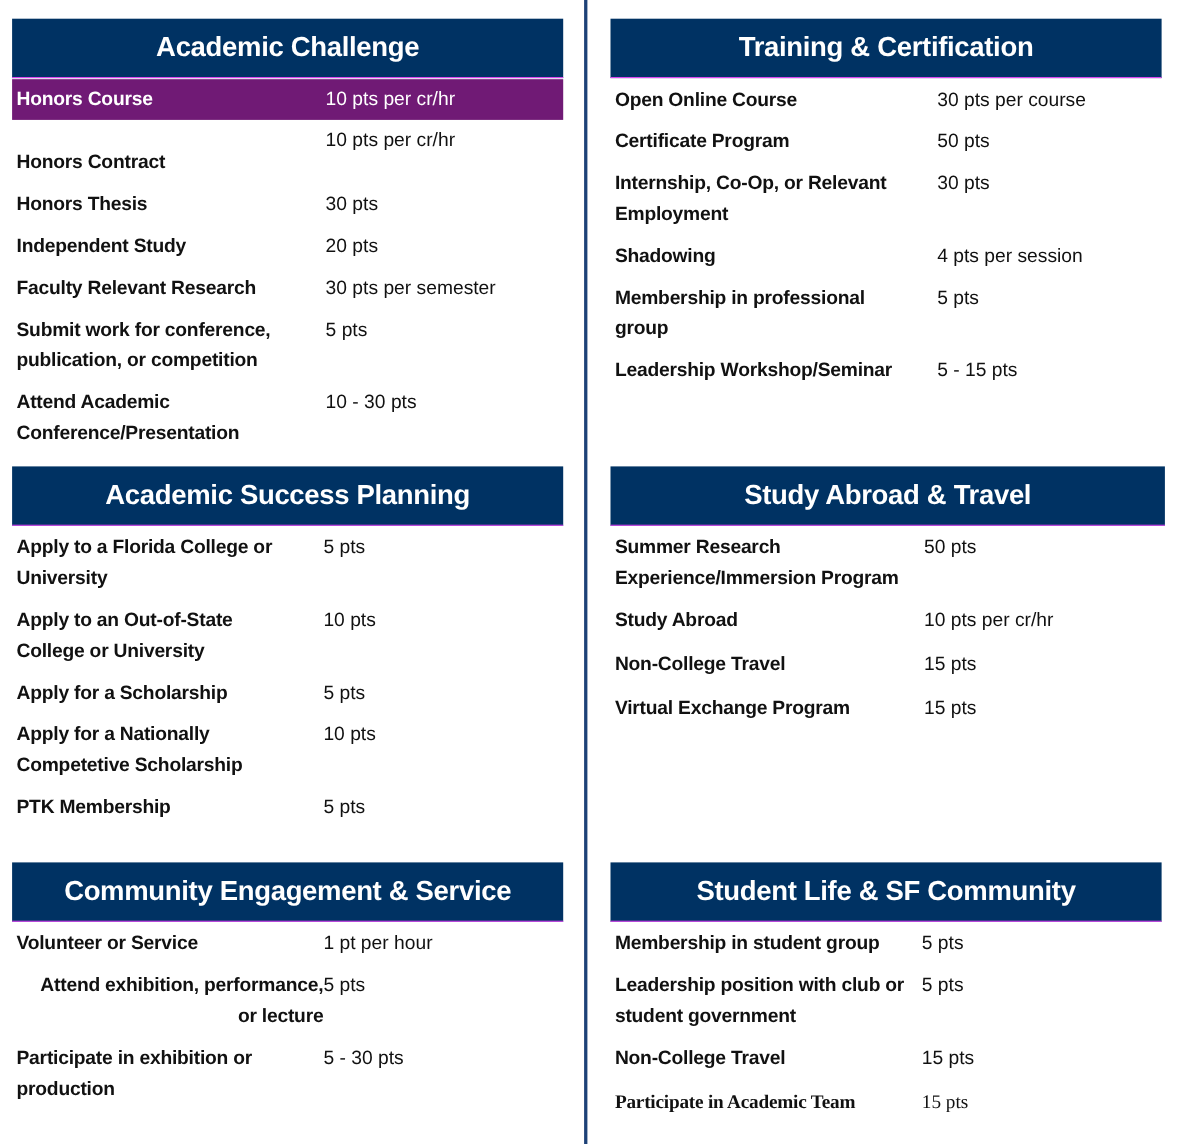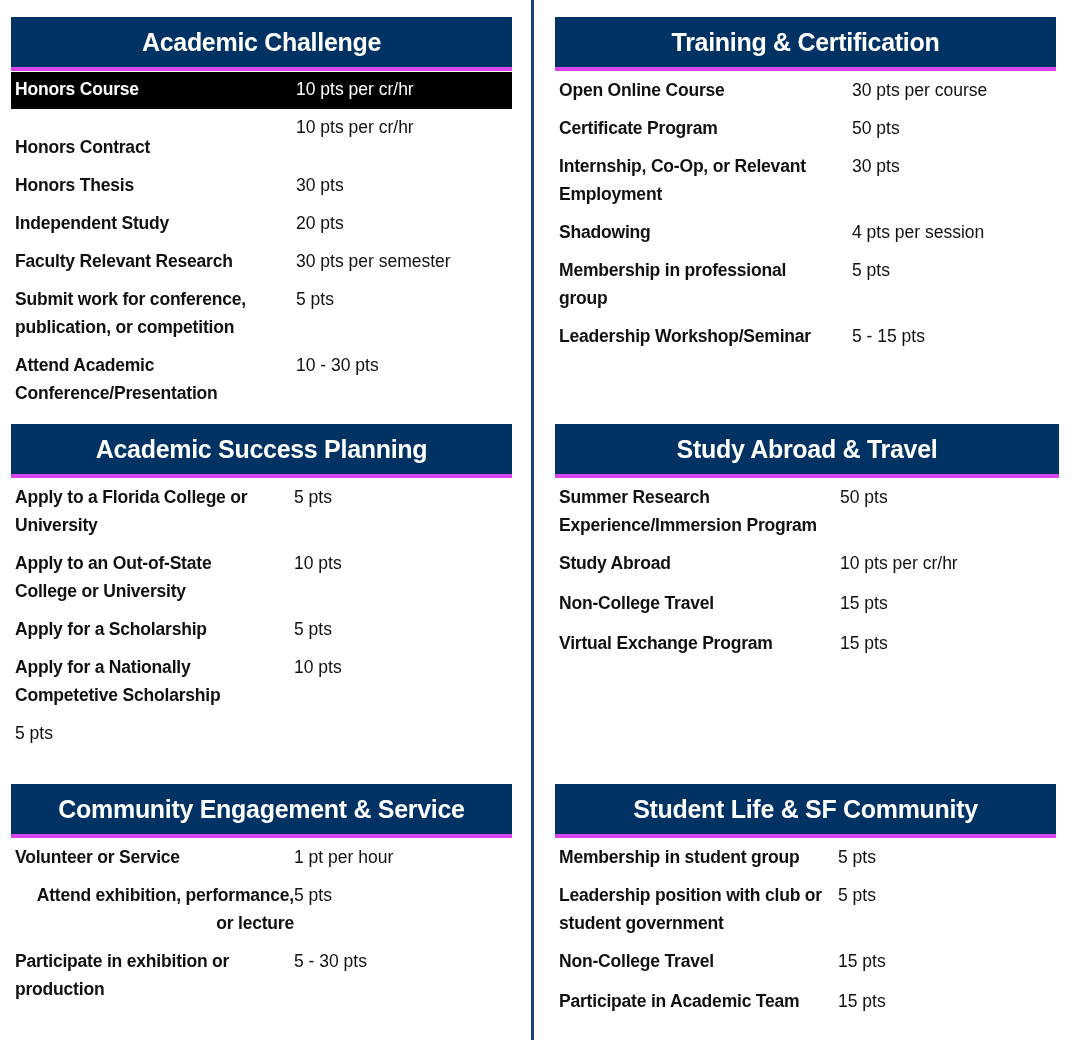--- a/index.html
+++ b/index.html
@@ -9,31 +9,31 @@
     }
     .divider {
       position: absolute; left: 531px; top: 0; width: 3px; height: 1040px;
       background: #1d4177;
     }
     .section { position: absolute; }
     .section-header {
       height: 54px; background: #003263; color: #ffffff;
       display: flex; align-items: center; justify-content: center;
       font-weight: bold; font-size: 25px; letter-spacing: -0.3px;
-      border-bottom: 4px solid #d946ef;
+      border-bottom: 1px solid #d946ef;
       box-sizing: border-box;
     }
     .rows { padding-top: 1px; }
     .row {
       display: flex; align-items: flex-start;
       font-size: 17.5px; line-height: 28px;
       padding: 4px 0 6px 4px;
     }
     .row.highlight {
-      background: #000000; color: #ffffff;
+      background: #701a75; color: #ffffff;
       padding-top: 3px; padding-bottom: 6px;
     }
     .row .label {
       font-weight: bold; letter-spacing: -0.2px;
       flex: 0 0 auto;
     }
     .row .value { flex: 0 0 auto; font-weight: normal; }
   </style>
 </head>
 <body>
@@ -87,20 +87,21 @@
     </div>
     <div class="row">
       <span class="label" style="width:279px;">Apply for a Scholarship</span>
       <span class="value">5 pts</span>
     </div>
     <div class="row">
       <span class="label" style="width:225px; margin-right:54px;">Apply for a Nationally Competetive Scholarship</span>
       <span class="value">10 pts</span>
     </div>
     <div class="row">
+      <span class="label" style="width:279px;">PTK Membership</span>
       <span class="value">5 pts</span>
     </div>
   </div>
 </div>
 
 <div class="section" style="left:11px; top:784px; width:501px;">
   <div class="section-header">Community Engagement &amp; Service</div>
   <div class="rows">
     <div class="row">
       <span class="label" style="width:279px;">Volunteer or Service</span>
@@ -177,18 +178,18 @@
       <span class="value">5 pts</span>
     </div>
     <div class="row">
       <span class="label" style="width:279px;">Leadership position with club or student government</span>
       <span class="value">5 pts</span>
     </div>
     <div class="row">
       <span class="label" style="width:279px;">Non-College Travel</span>
       <span class="value">15 pts</span>
     </div>
-    <div class="row" style="padding-top:6px;">
+    <div class="row" style="padding-top:6px;font-family:Liberation Serif, serif;">
       <span class="label" style="width:279px;">Participate in Academic Team</span>
       <span class="value">15 pts</span>
     </div>
   </div>
 </div>
 
 </body></html>

